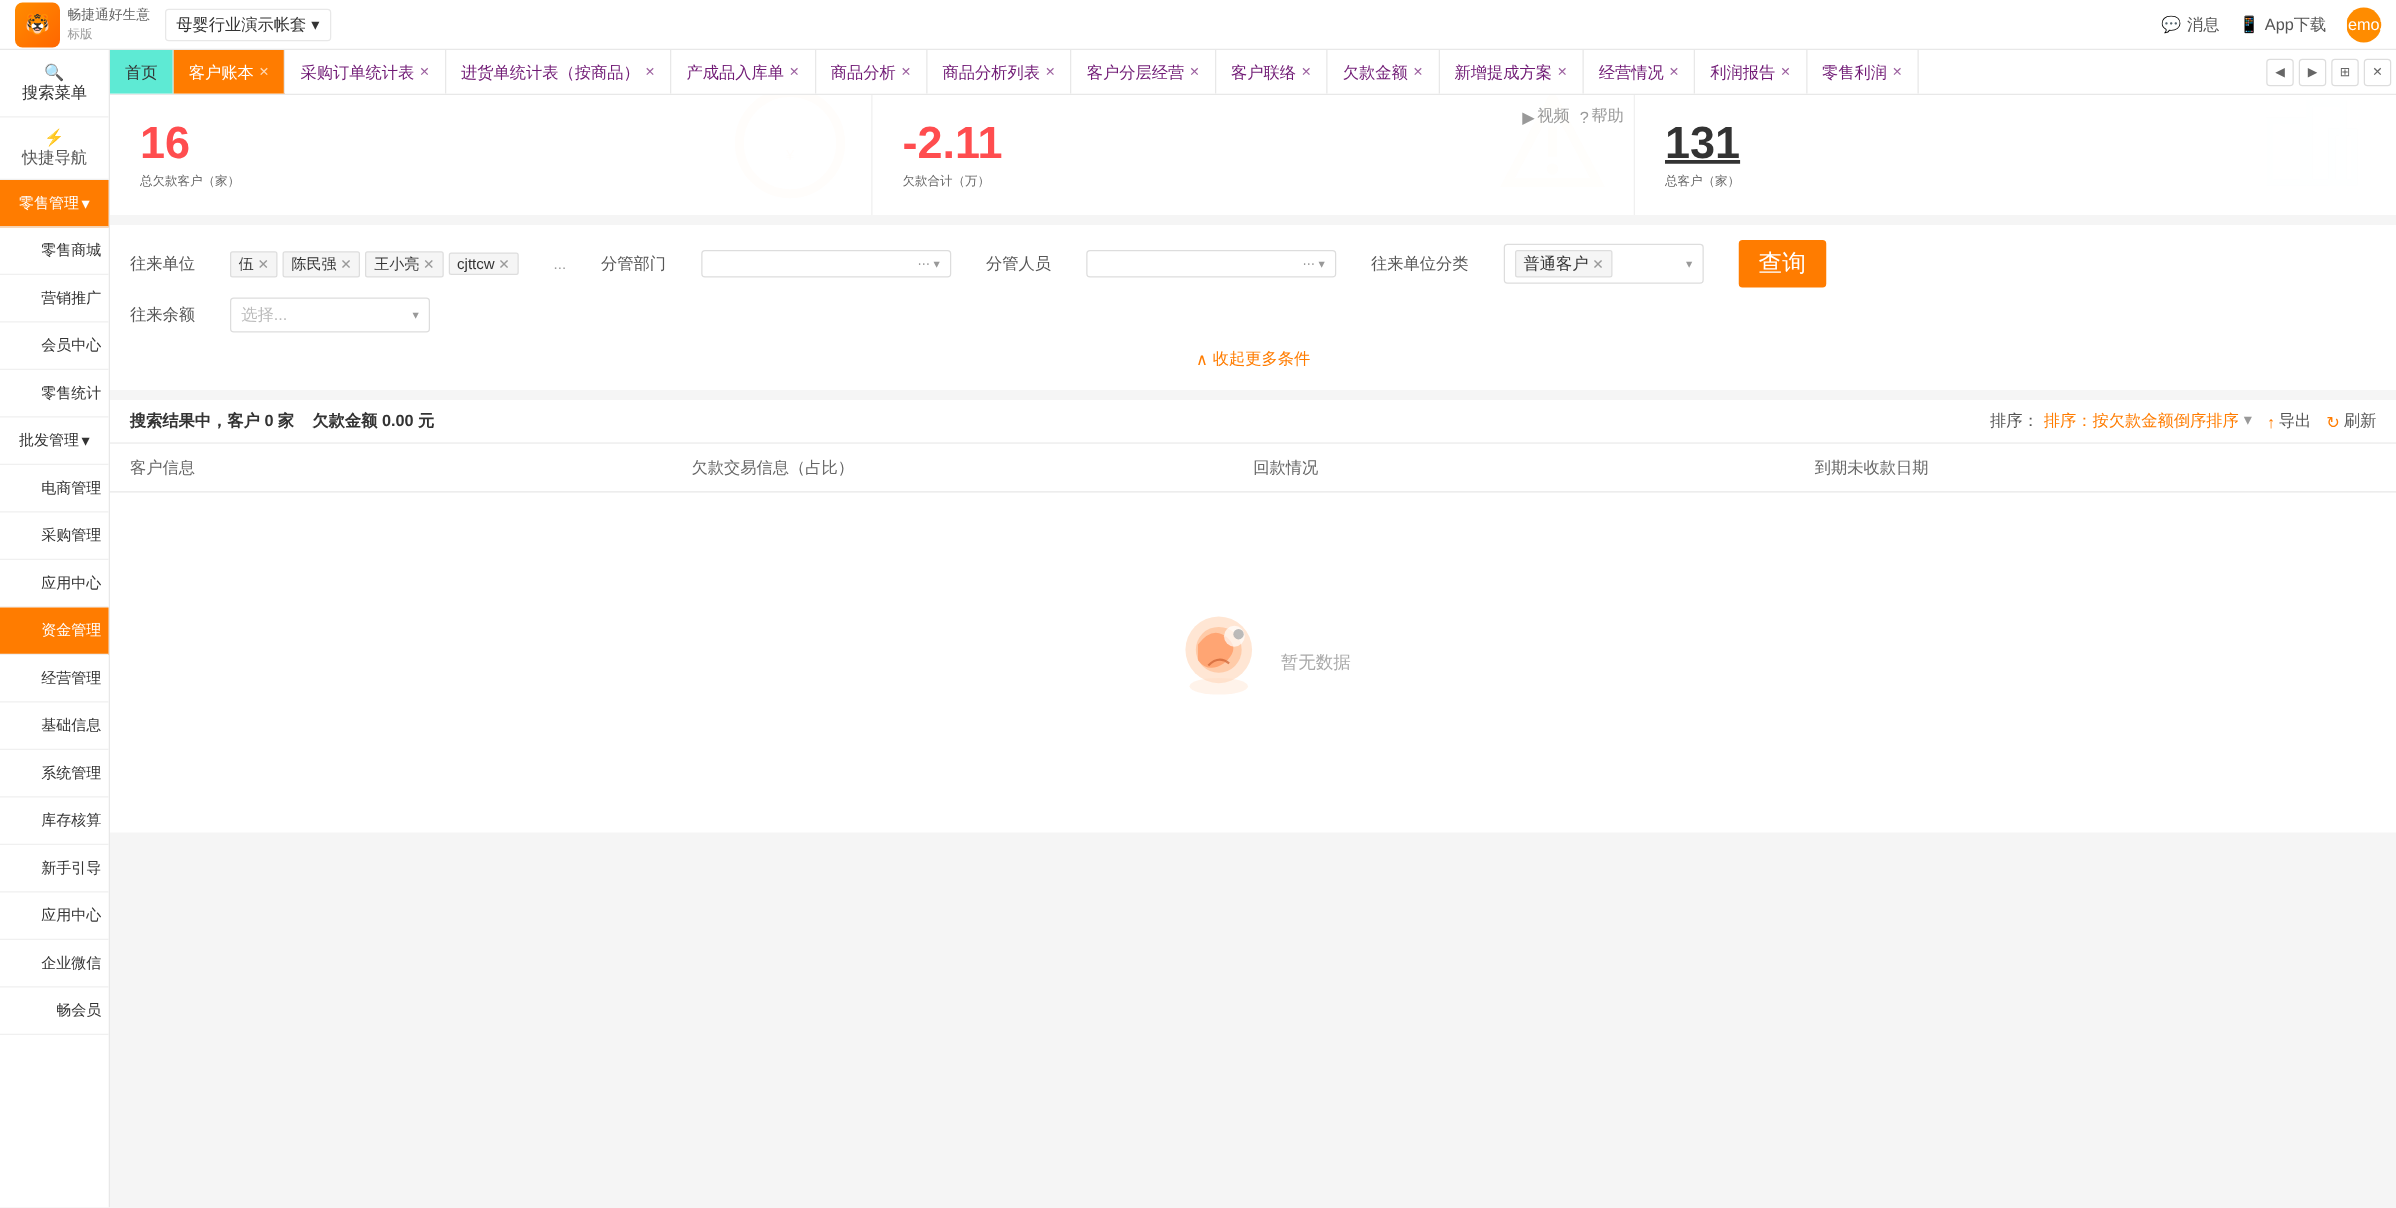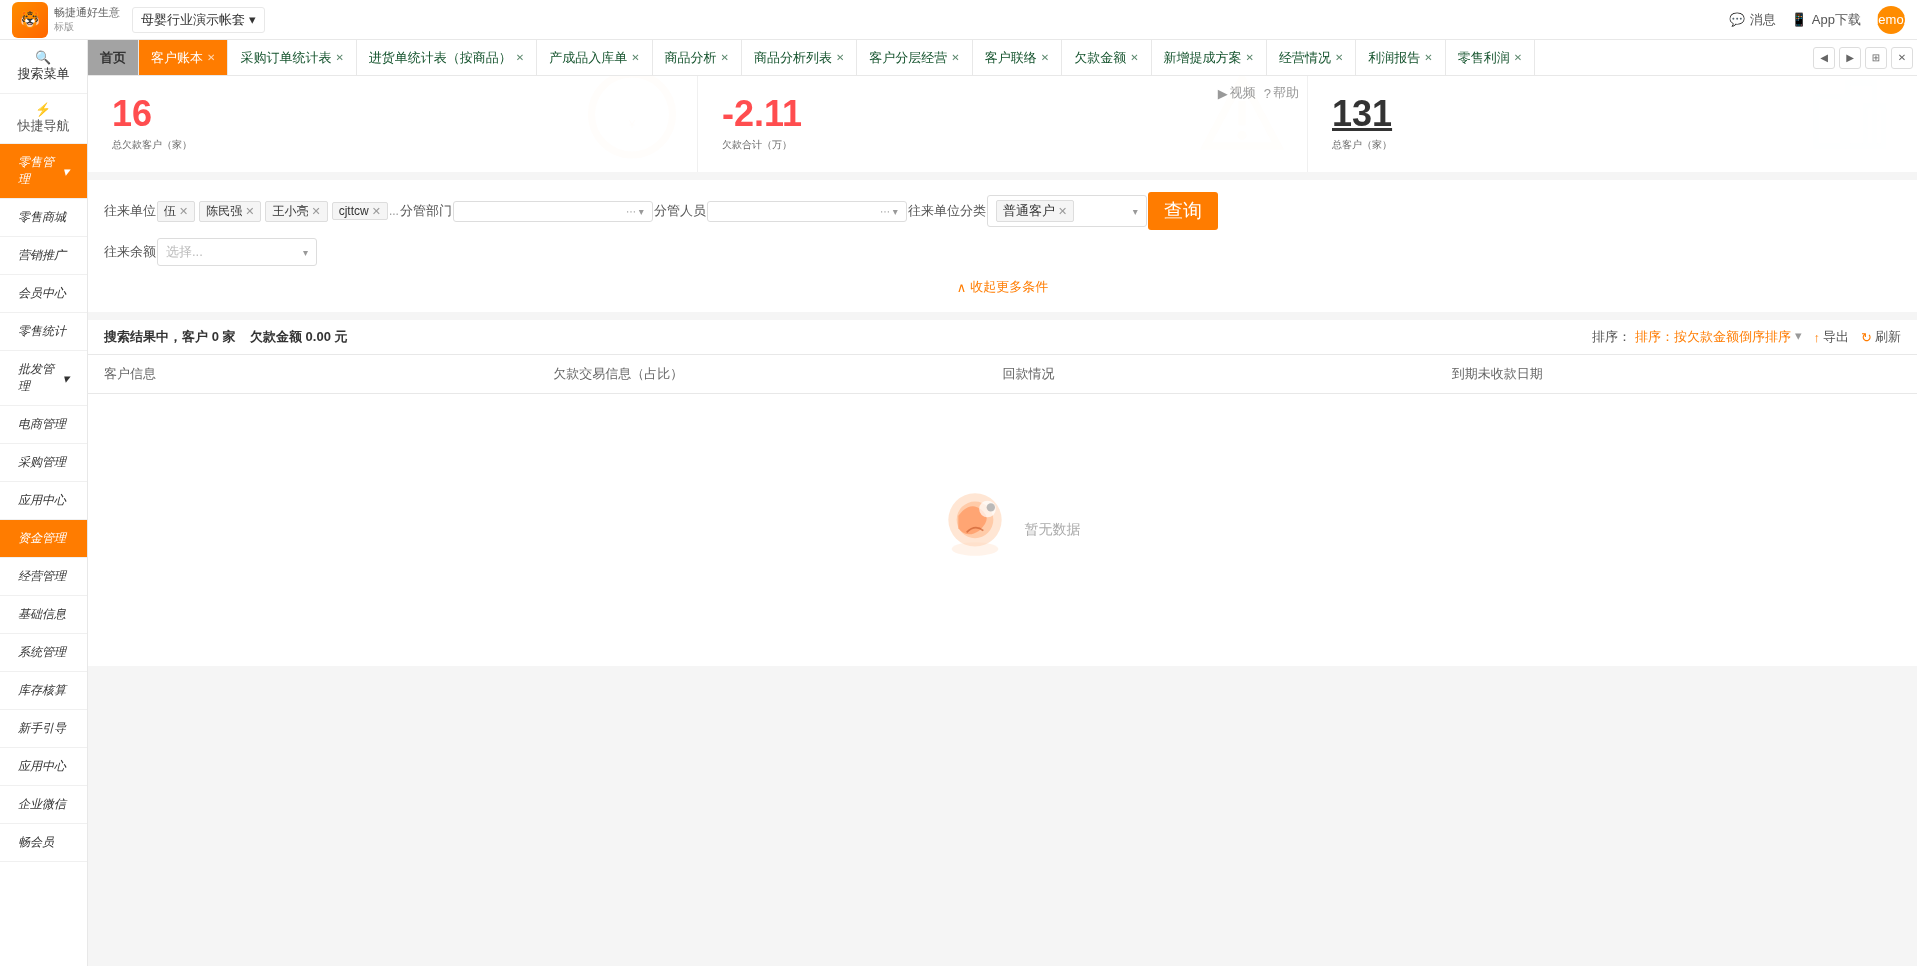--- a/index.html
+++ b/index.html
@@ -16,31 +16,31 @@
     .top-btn { display: flex; align-items: center; gap: 4px; color: #555; cursor: pointer; font-size: 13px; }
     .avatar { width: 28px; height: 28px; border-radius: 50%; background: #ff8c00; display: flex; align-items: center; justify-content: center; color: white; font-size: 12px; }
 
     
     .main-layout { display: flex; flex: 1; overflow: hidden; }
 
     
     .sidebar { width: 88px; background: #fff; border-right: 1px solid #e8e8e8; display: flex; flex-direction: column; overflow-y: auto; }
     .search-menu { padding: 10px 0; text-align: center; color: #333; cursor: pointer; border-bottom: 1px solid #f0f0f0; }
     .quick-nav { padding: 8px 0; text-align: center; color: #555; cursor: pointer; border-bottom: 1px solid #f0f0f0; font-size: 12px; }
-    .sidebar-item { padding: 10px 18px; text-align: left; color: #333; cursor: pointer; font-size: 12px; border-bottom: 1px solid #f0f0f0; font-style: italic; }
+    .sidebar-item { padding: 10px 6px; text-align: right; color: #333; cursor: pointer; font-size: 12px; border-bottom: 1px solid #f0f0f0; }
     .sidebar-item.active { background: #ff7c00; color: white; }
     .sidebar-item.has-arrow { display: flex; align-items: center; justify-content: center; gap: 2px; }
 
     
     .content-area { flex: 1; display: flex; flex-direction: column; overflow: hidden; }
 
     
     .tabs-bar { background: #fff; border-bottom: 1px solid #e8e8e8; display: flex; align-items: center; height: 36px; overflow: hidden; }
-    .tab { display: flex; align-items: center; padding: 0 12px; height: 100%; cursor: pointer; white-space: nowrap; color: #14532d; border-right: 1px solid #e8e8e8; font-size: 12px; gap: 4px; flex-shrink: 0; }
-    .tab.home { background: #a3a3a3; color: #333; font-weight: bold; }
+    .tab { display: flex; align-items: center; padding: 0 12px; height: 100%; cursor: pointer; white-space: nowrap; color: #701a75; border-right: 1px solid #e8e8e8; font-size: 12px; gap: 4px; flex-shrink: 0; }
+    .tab.home { background: #5eead4; color: #333; }
     .tab.active { background: #ff7c00; color: white; }
     .tab .close-btn { color: inherit; opacity: 0.7; font-size: 10px; }
     .tabs-nav { display: flex; align-items: center; margin-left: auto; padding: 0 4px; gap: 4px; }
     .tabs-nav-btn { width: 22px; height: 22px; display: flex; align-items: center; justify-content: center; border: 1px solid #ddd; border-radius: 3px; cursor: pointer; color: #666; font-size: 10px; }
 
     
     .page-content { flex: 1; overflow-y: auto; background: #f5f5f5; }
 
     
     .stats-section { background: #fff; display: flex; align-items: stretch; margin-bottom: 8px; }
@@ -48,21 +48,21 @@
     .stat-card:last-child { border-right: none; }
     .stat-number { font-size: 36px; font-weight: bold; color: #ff4d4f; line-height: 1; }
     .stat-number.black { color: #333; text-decoration: underline; }
     .stat-number.red { color: #ff4d4f; }
     .stat-label { font-size: 10px; color: #666; margin-top: 6px; }
     .stat-bg-icon { position: absolute; right: 20px; top: 50%; transform: translateY(-50%); opacity: 0.12; font-size: 80px; color: #ff8c00; }
     .stat-help-btn { color: #999; font-size: 12px; cursor: pointer; display: flex; align-items: center; gap: 2px; }
 
     
     .filter-section { background: #fff; padding: 12px 16px; margin-bottom: 8px; }
-    .filter-row { display: flex; align-items: center; gap: 1px; margin-bottom: 8px; flex-wrap: wrap; }
+    .filter-row { display: flex; align-items: center; gap: 28px; margin-bottom: 8px; flex-wrap: wrap; }
     .filter-label { color: #555; white-space: nowrap; font-size: 13px; }
     .filter-tags { display: flex; align-items: center; gap: 4px; flex-wrap: wrap; }
     .filter-tag { display: flex; align-items: center; gap: 3px; background: #f5f5f5; border: 1px solid #ddd; border-radius: 2px; padding: 1px 6px; font-size: 12px; color: #333; }
     .filter-tag .x { color: #999; cursor: pointer; font-size: 11px; }
     .filter-more { color: #999; cursor: pointer; font-size: 12px; }
     .filter-select { display: flex; align-items: center; gap: 4px; border: 1px solid #ddd; border-radius: 3px; padding: 4px 8px; min-width: 160px; cursor: pointer; color: #555; background: #fff; }
     .filter-select .arrow { margin-left: auto; color: #999; font-size: 10px; }
     .filter-collapse { color: #ff7c00; cursor: pointer; display: flex; align-items: center; gap: 4px; font-size: 12px; text-align: center; width: 100%; justify-content: center; padding: 4px 0; }
 
     

